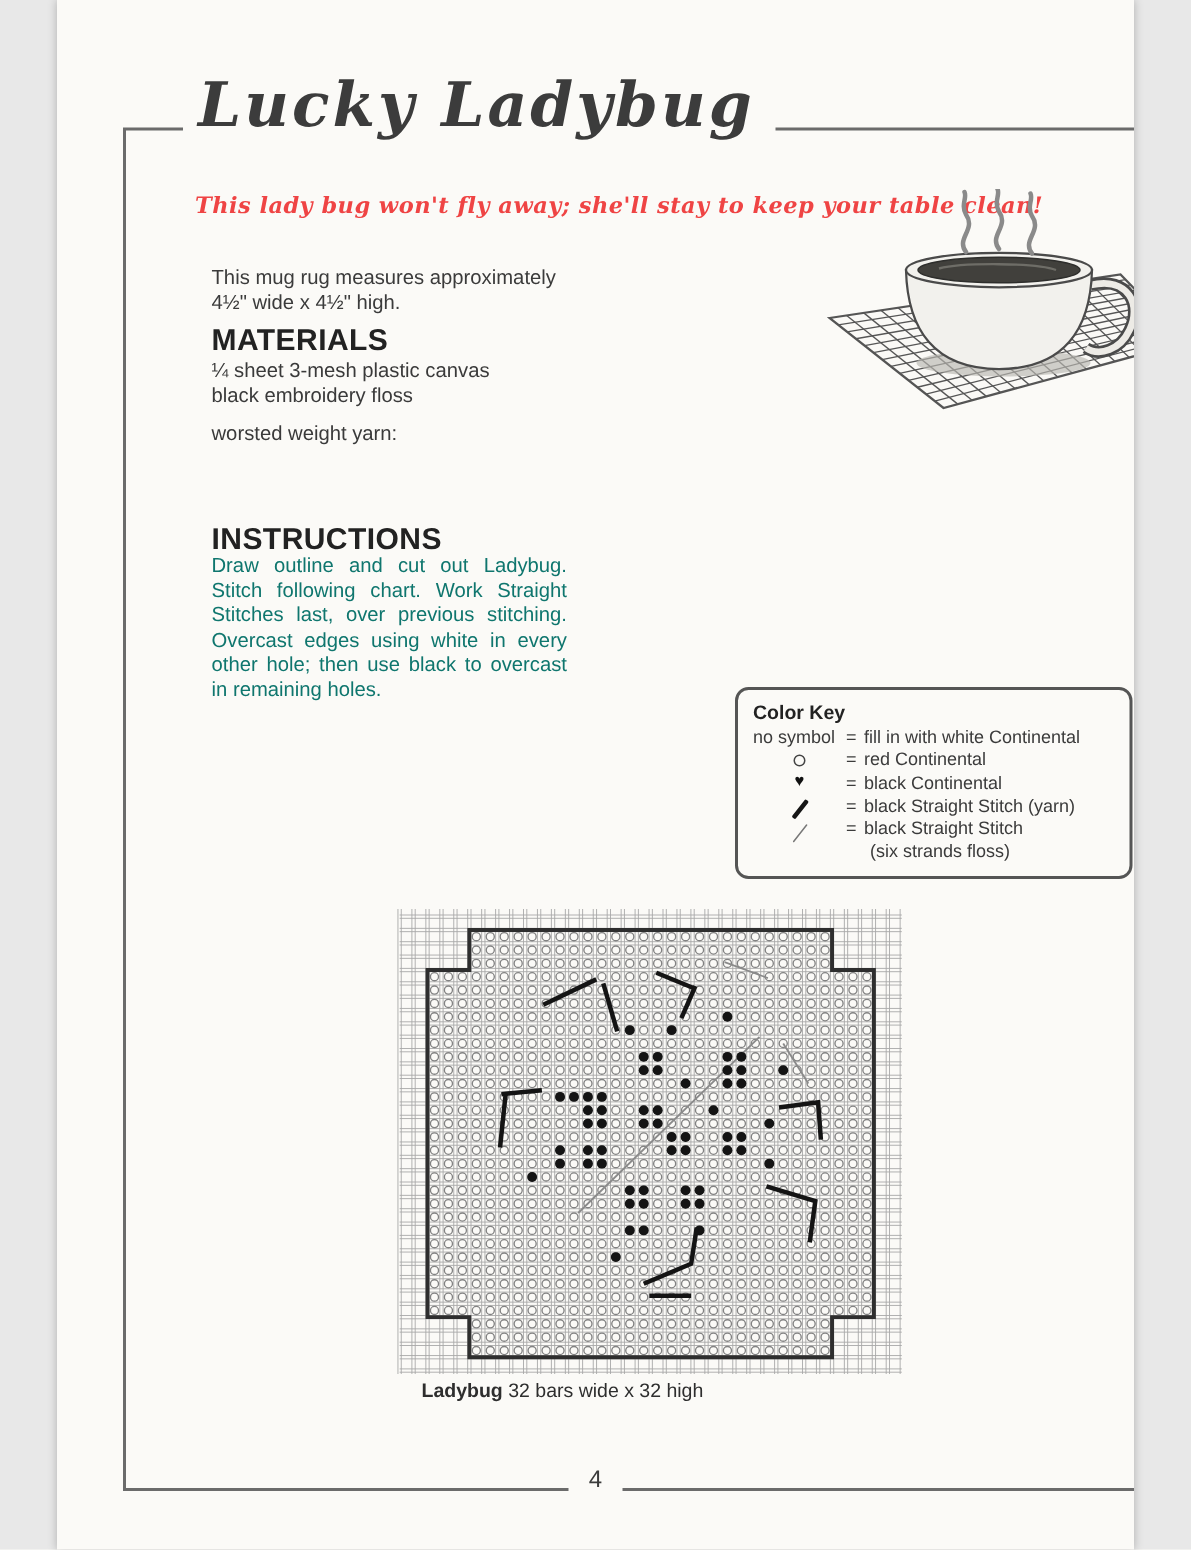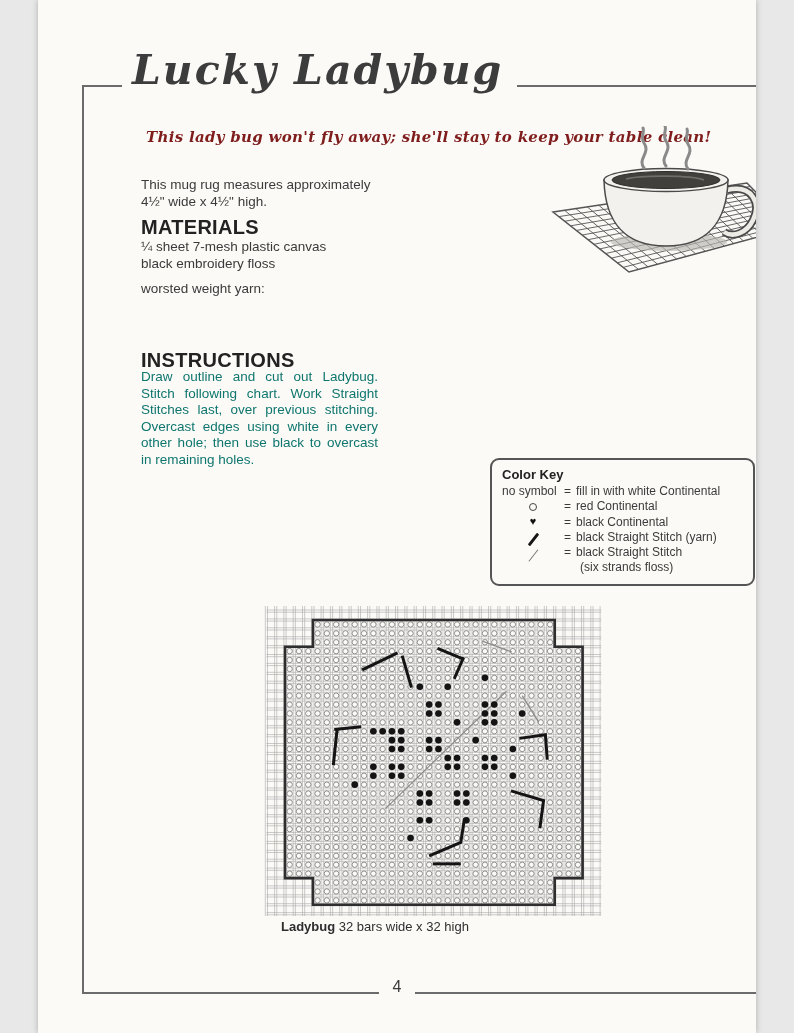--- a/index.html
+++ b/index.html
@@ -4,22 +4,22 @@
 <style>
   html,body{margin:0;padding:0;}
   body{background:#e8e8e8;font-family:"Liberation Sans",sans-serif;}
   .page{position:relative;width:718px;height:1033px;background:#fbfaf7;overflow:hidden;
         box-shadow:0 0 6px rgba(0,0,0,.25);margin:0 auto;color:#3a3a3a;}
   .frame{position:absolute;left:44px;top:85px;width:687px;height:905px;
          border:2px solid #6b6b6b;}
   .page-title{position:absolute;left:84px;top:48px;font-family:"DejaVu Serif",serif;
               font-style:italic;font-weight:bold;font-size:41px;letter-spacing:2px;
               color:#3c3c3c;background:#fbfaf7;padding:0 14px 0 10px;line-height:1.1;}
-  .tagline{position:absolute;left:108px;top:128px;font-family:"DejaVu Serif",serif;
-           font-style:italic;font-weight:600;font-size:15px;color:#7f1d1d;letter-spacing:.3px;}
+  .tagline{position:absolute;left:92px;top:128px;font-family:"DejaVu Serif",serif;
+           font-style:italic;font-weight:600;font-size:15px;color:#ef4444;letter-spacing:.3px;}
   .intro{position:absolute;left:103px;top:176px;font-size:13.5px;line-height:17px;color:#3b3b3b;}
   .h-section{font-size:20px;font-weight:bold;color:#222;letter-spacing:.3px;text-align:center;}
   .materials-h{position:absolute;left:103px;top:216px;}
   .materials-list{position:absolute;left:103px;top:238px;font-size:13.5px;line-height:17px;}
   .yarn-label{position:absolute;left:103px;top:281px;font-size:13.5px;}
   .yarn-table{position:absolute;left:103px;top:299px;font-size:13.5px;line-height:17px;}
   .yarn-row{display:flex;}
   .yarn-color{width:58px;}
   .yarn-amount{width:48px;text-align:right;}
   .instructions-h{position:absolute;left:103px;top:349px;}
@@ -58,21 +58,21 @@
 
   <div class="tagline">This lady bug won't fly away; she'll stay to keep your table clean!</div>
 
   <div class="intro">
     <div>This mug rug measures approximately</div>
     <div>4½" wide x 4½" high.</div>
   </div>
 
   <div class="h-section materials-h">MATERIALS</div>
   <div class="materials-list">
-    <div>¼ sheet 7-mesh plastic canvas</div>
+    <div>¼ sheet 3-mesh plastic canvas</div>
     <div>black embroidery floss</div>
   </div>
   <div class="yarn-label">worsted weight yarn:</div>
 
   <div class="h-section instructions-h">INSTRUCTIONS</div>
   <div class="instructions-body">Draw outline and cut out Ladybug. Stitch following chart. Work Straight Stitches last, over previous stitching. Overcast edges using white in every other hole; then use black to overcast in remaining holes.</div>
 
   <div class="mug-wrap">
     <svg width="258" height="162" viewBox="0 0 258 162">
       <polygon points="12,86 206,57 250,102 88,146" fill="#faf9f6" stroke="#555" stroke-width="1.5"></polygon>

